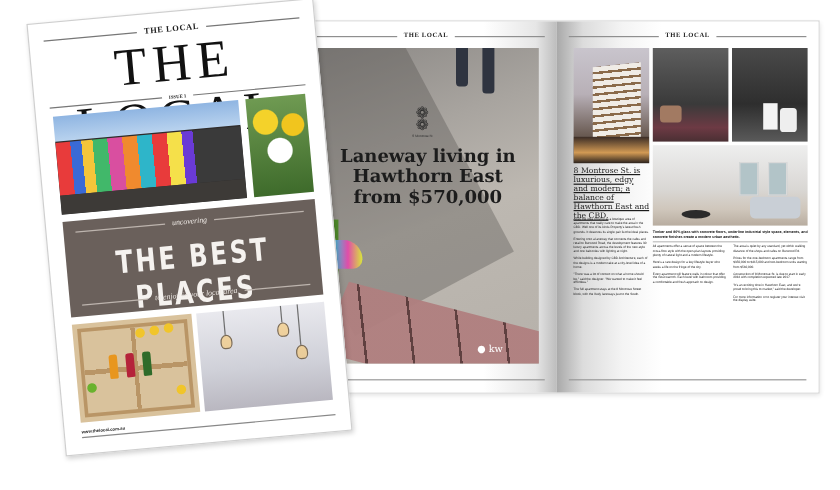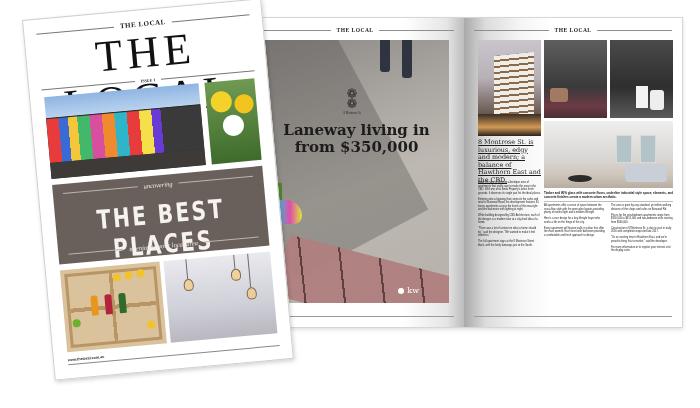--- a/index.html
+++ b/index.html
@@ -113,21 +113,22 @@
       <div class="grass"></div>
       <div class="shoe"></div>
 
       <div class="brand-mark">
         <span class="glyph">❁<br>❁</span>
         <span class="name">8 Montrose St</span>
       </div>
 
       <div class="hero-headline">
         <div>Laneway living in</div>
-        <div>from $350,000</div>
+        <div>Hawthorn East</div>
+        <div>from $570,000</div>
       </div>
 
       <div class="agent-info">
         <div>Open</div>
         <div>...pm</div>
         <div>...4:30pm</div>
         <div>...ence 9455 555 ult</div>
         <div>...ITAU</div>
       </div>
 

